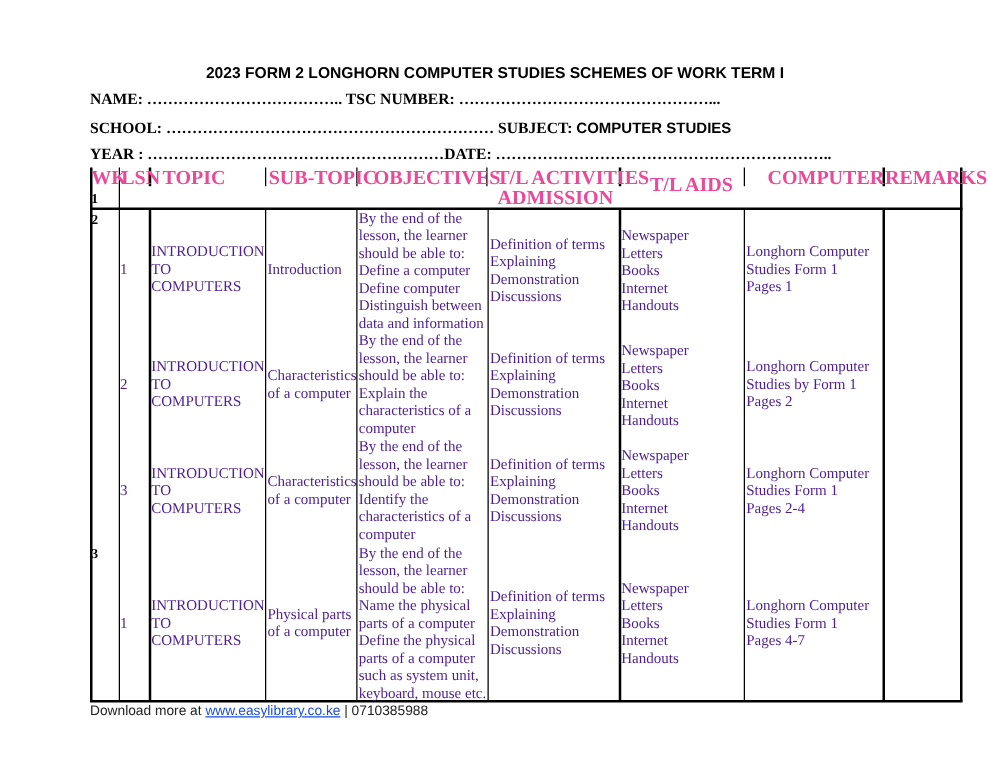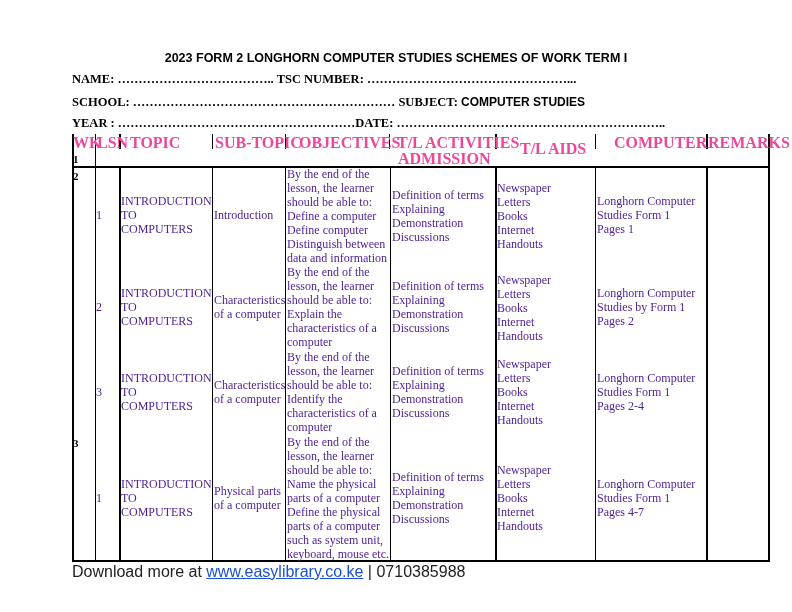--- a/index.html
+++ b/index.html
@@ -14,21 +14,21 @@
   .field-line .sans { font-family: "Liberation Sans", sans-serif; font-weight: bold; font-size: 12px; }
   .vline { position: absolute; background: #000; }
   .hline { position: absolute; background: #000; }
   .cell {
     position: absolute; font-family: "Liberation Serif", serif; font-size: 12px; line-height: 14px; color: #4c1d95;
     white-space: nowrap;
   }
   .hdr { font-weight: bold; font-size: 16px; color: #ec4899; }
   .wk { font-weight: bold; font-size: 11px; color: #000; }
   .footer {
-    position: absolute; left: 72px; top: 563px; font-family: "Liberation Sans", sans-serif; font-size: 16px; color: #222;
+    position: absolute; left: 72px; top: 563px; font-family: "Liberation Sans", sans-serif; font-size: 11px; color: #222;
   }
   .footer a { color: #1a4fd6; text-decoration: underline; }
   .multiline span { display: block; }
 </style>
 </head>
 <body>
 
 <div class="title">2023 FORM 2 LONGHORN COMPUTER STUDIES SCHEMES OF WORK TERM I</div>
 
 <div class="field-line" style="top:72px;">

